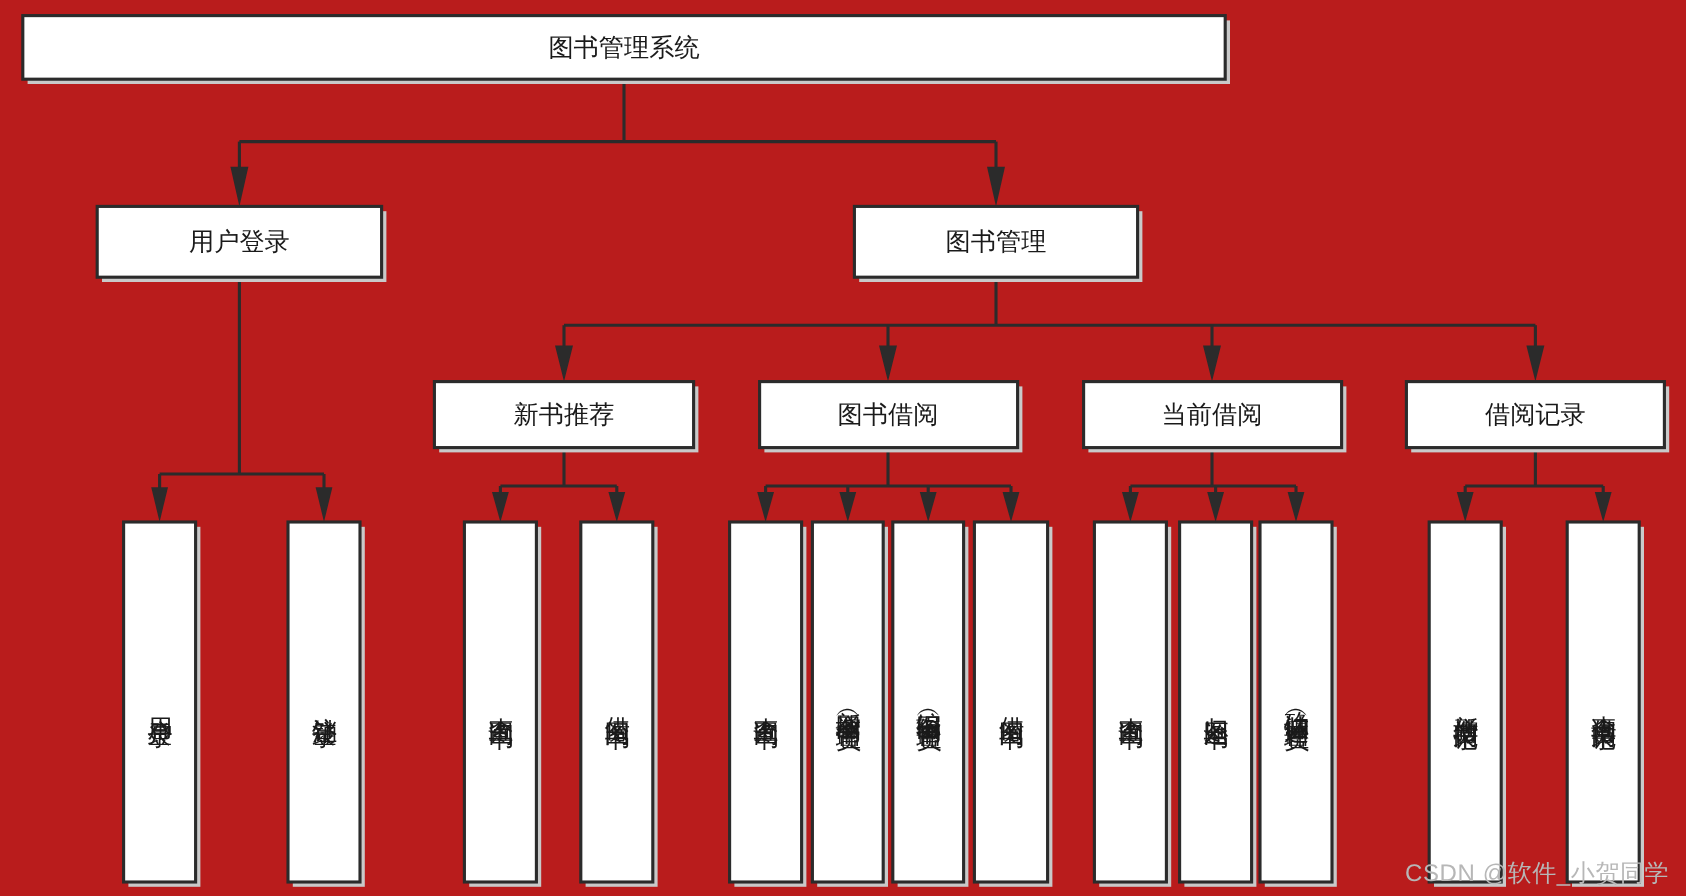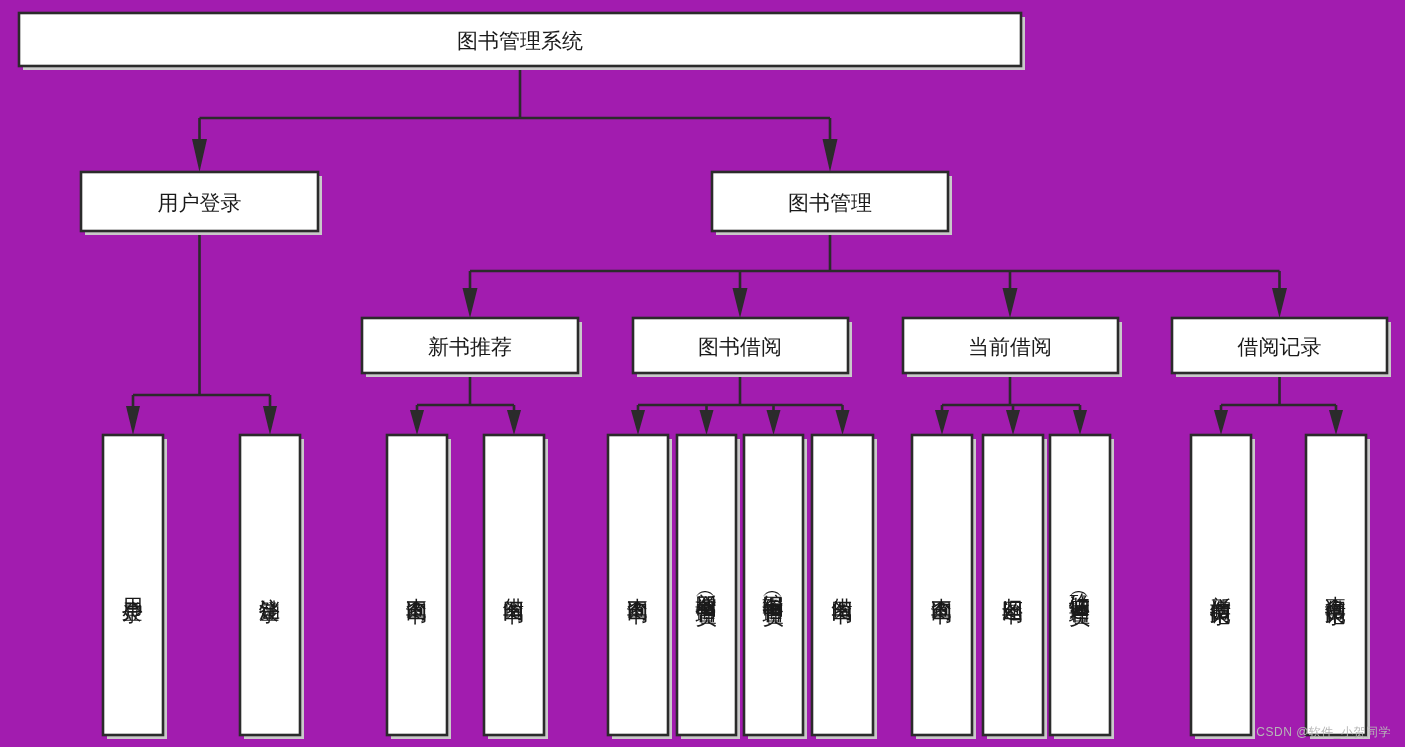--- a/index.html
+++ b/index.html
@@ -10,21 +10,21 @@
   body {
     width: 1405px;
     height: 747px;
     font-family: "Liberation Sans", sans-serif;
     overflow: hidden;
   }
   #diagram-root {
     position: relative;
     width: 1405px;
     height: 747px;
-    background: #a21caf;
+    background: #b91c1c;
   }
   svg.flow {
     position: absolute;
     left: 0;
     top: 0;
     width: 1405px;
     height: 747px;
   }
   .node-box {
     fill: #ffffff;
@@ -62,21 +62,21 @@
     writing-mode: vertical-rl;
     text-orientation: upright;
     letter-spacing: 2px;
     white-space: pre;
   }
   .watermark {
     position: absolute;
     right: 14px;
     bottom: 6px;
     font-family: "Liberation Sans", sans-serif;
-    font-size: 12px;
+    font-size: 20px;
     color: #b7b7b7;
     letter-spacing: 0.5px;
     user-select: none;
     white-space: pre;
   }
 </style>
 </head>
 <body>
 
 <div id="diagram-root">

